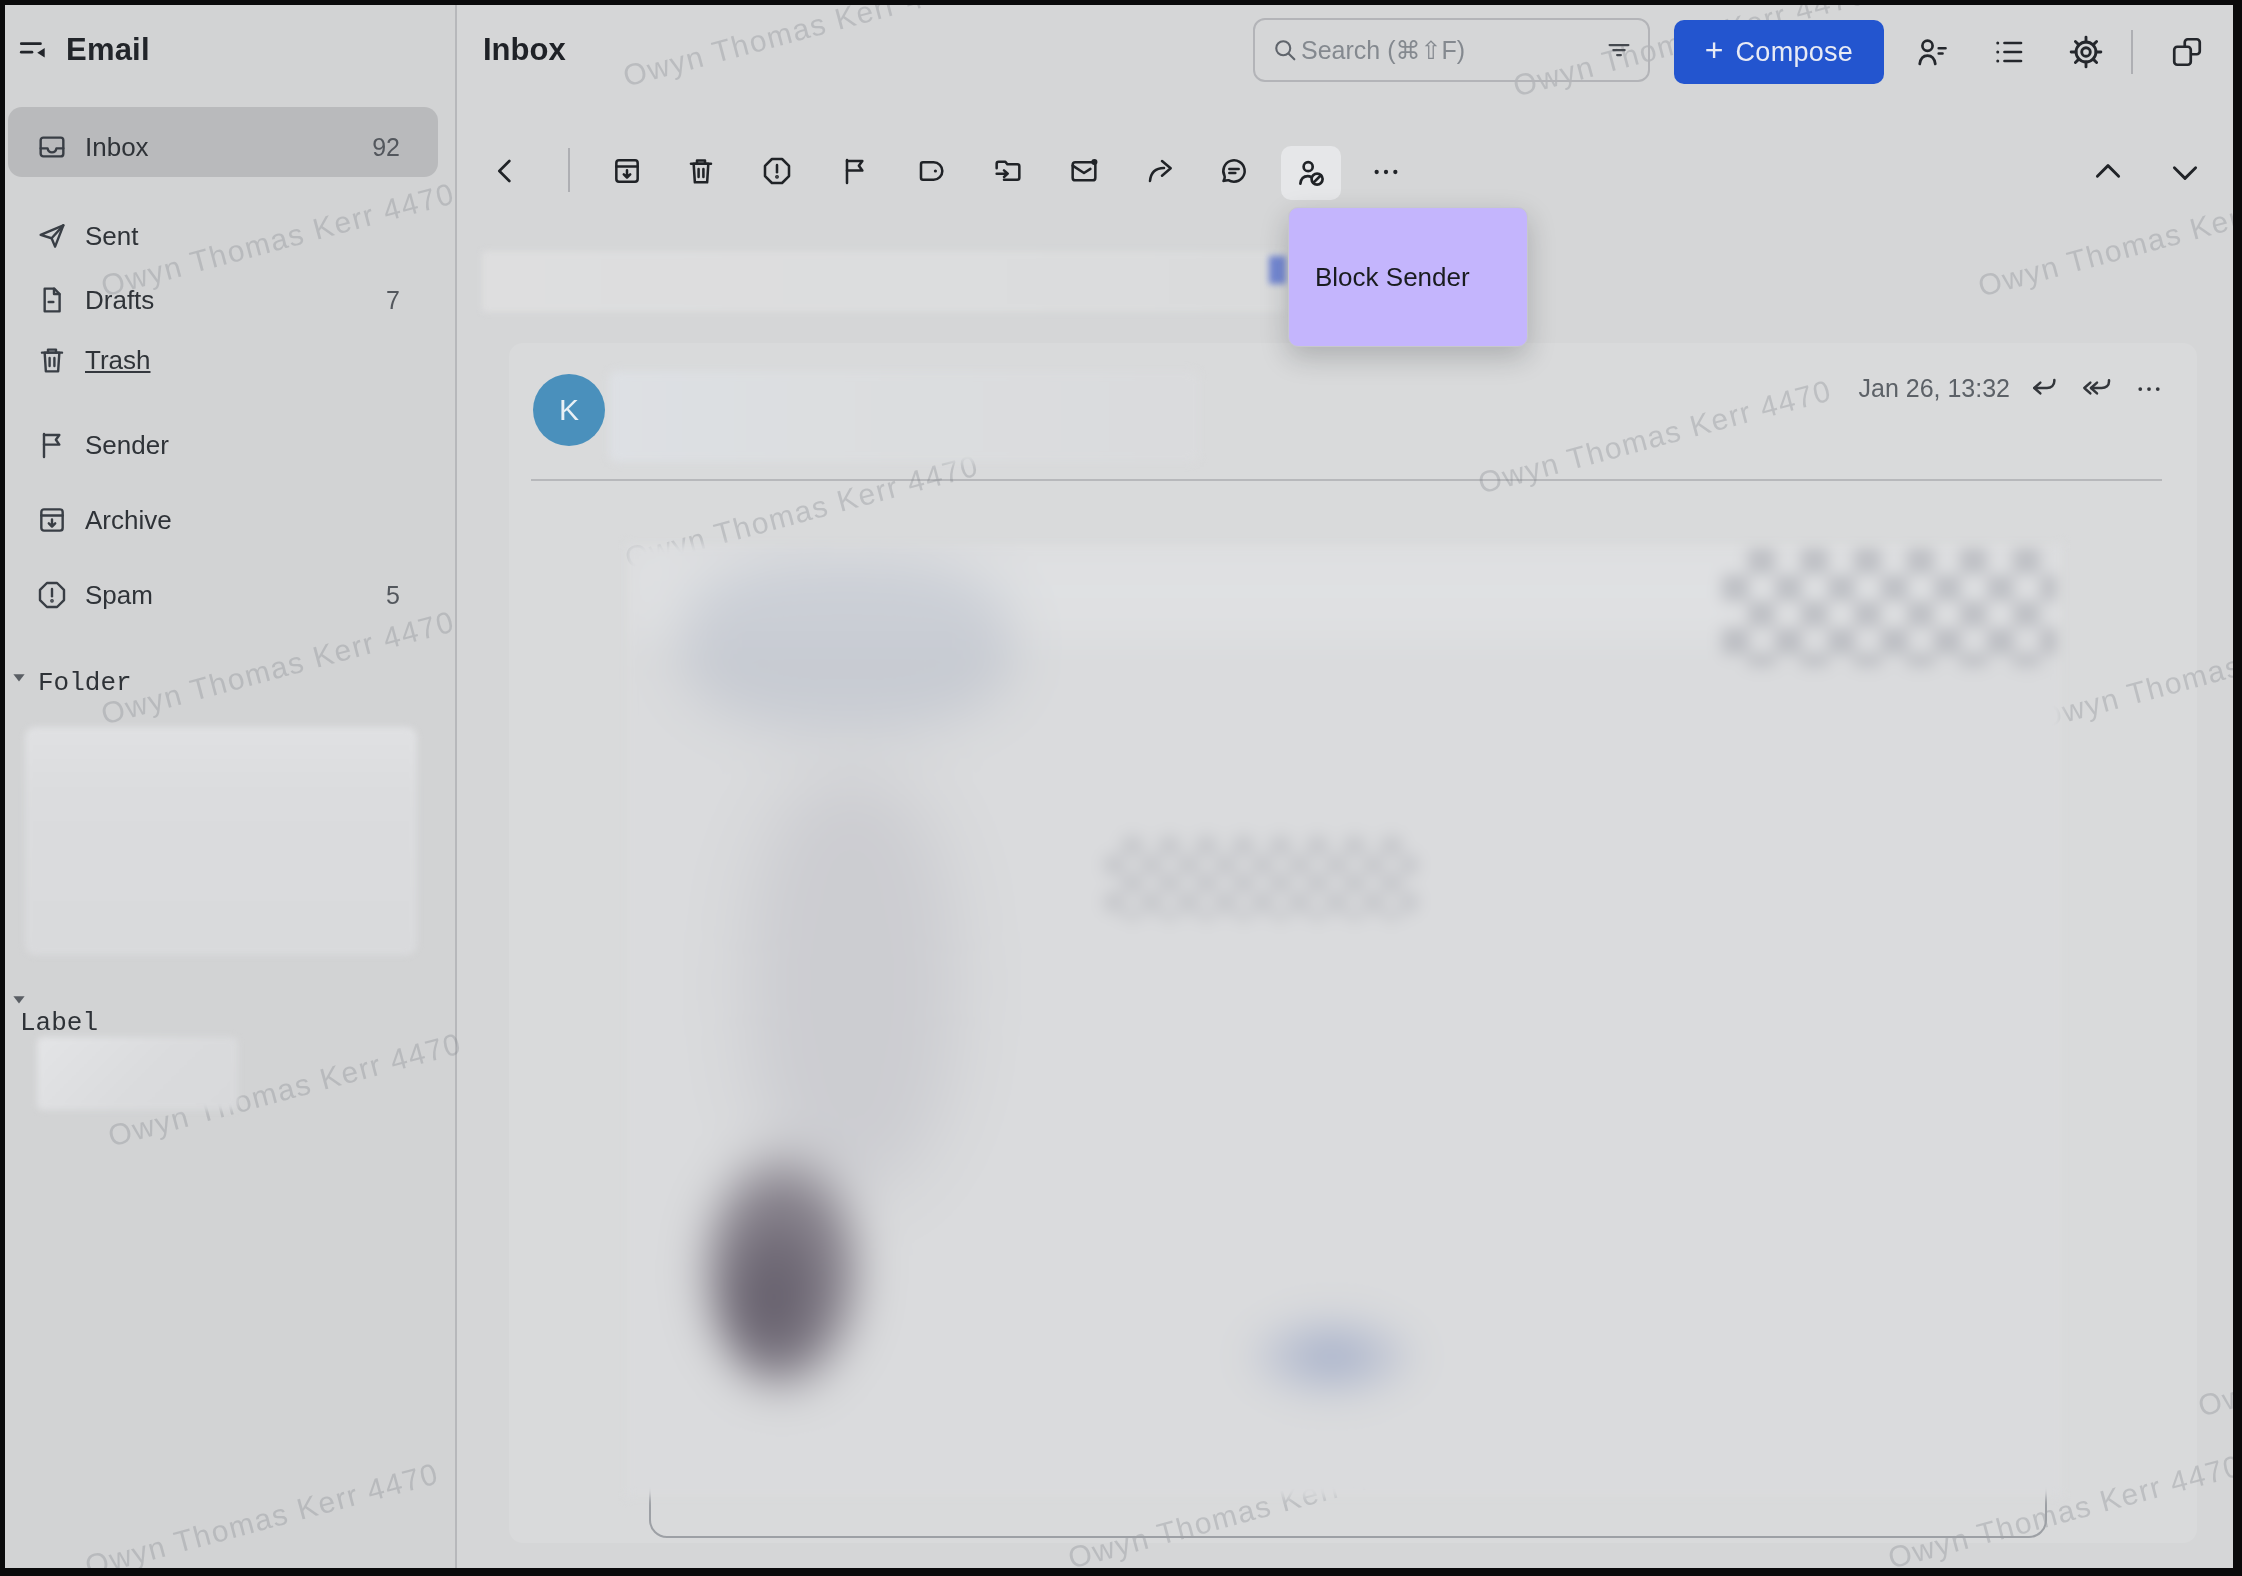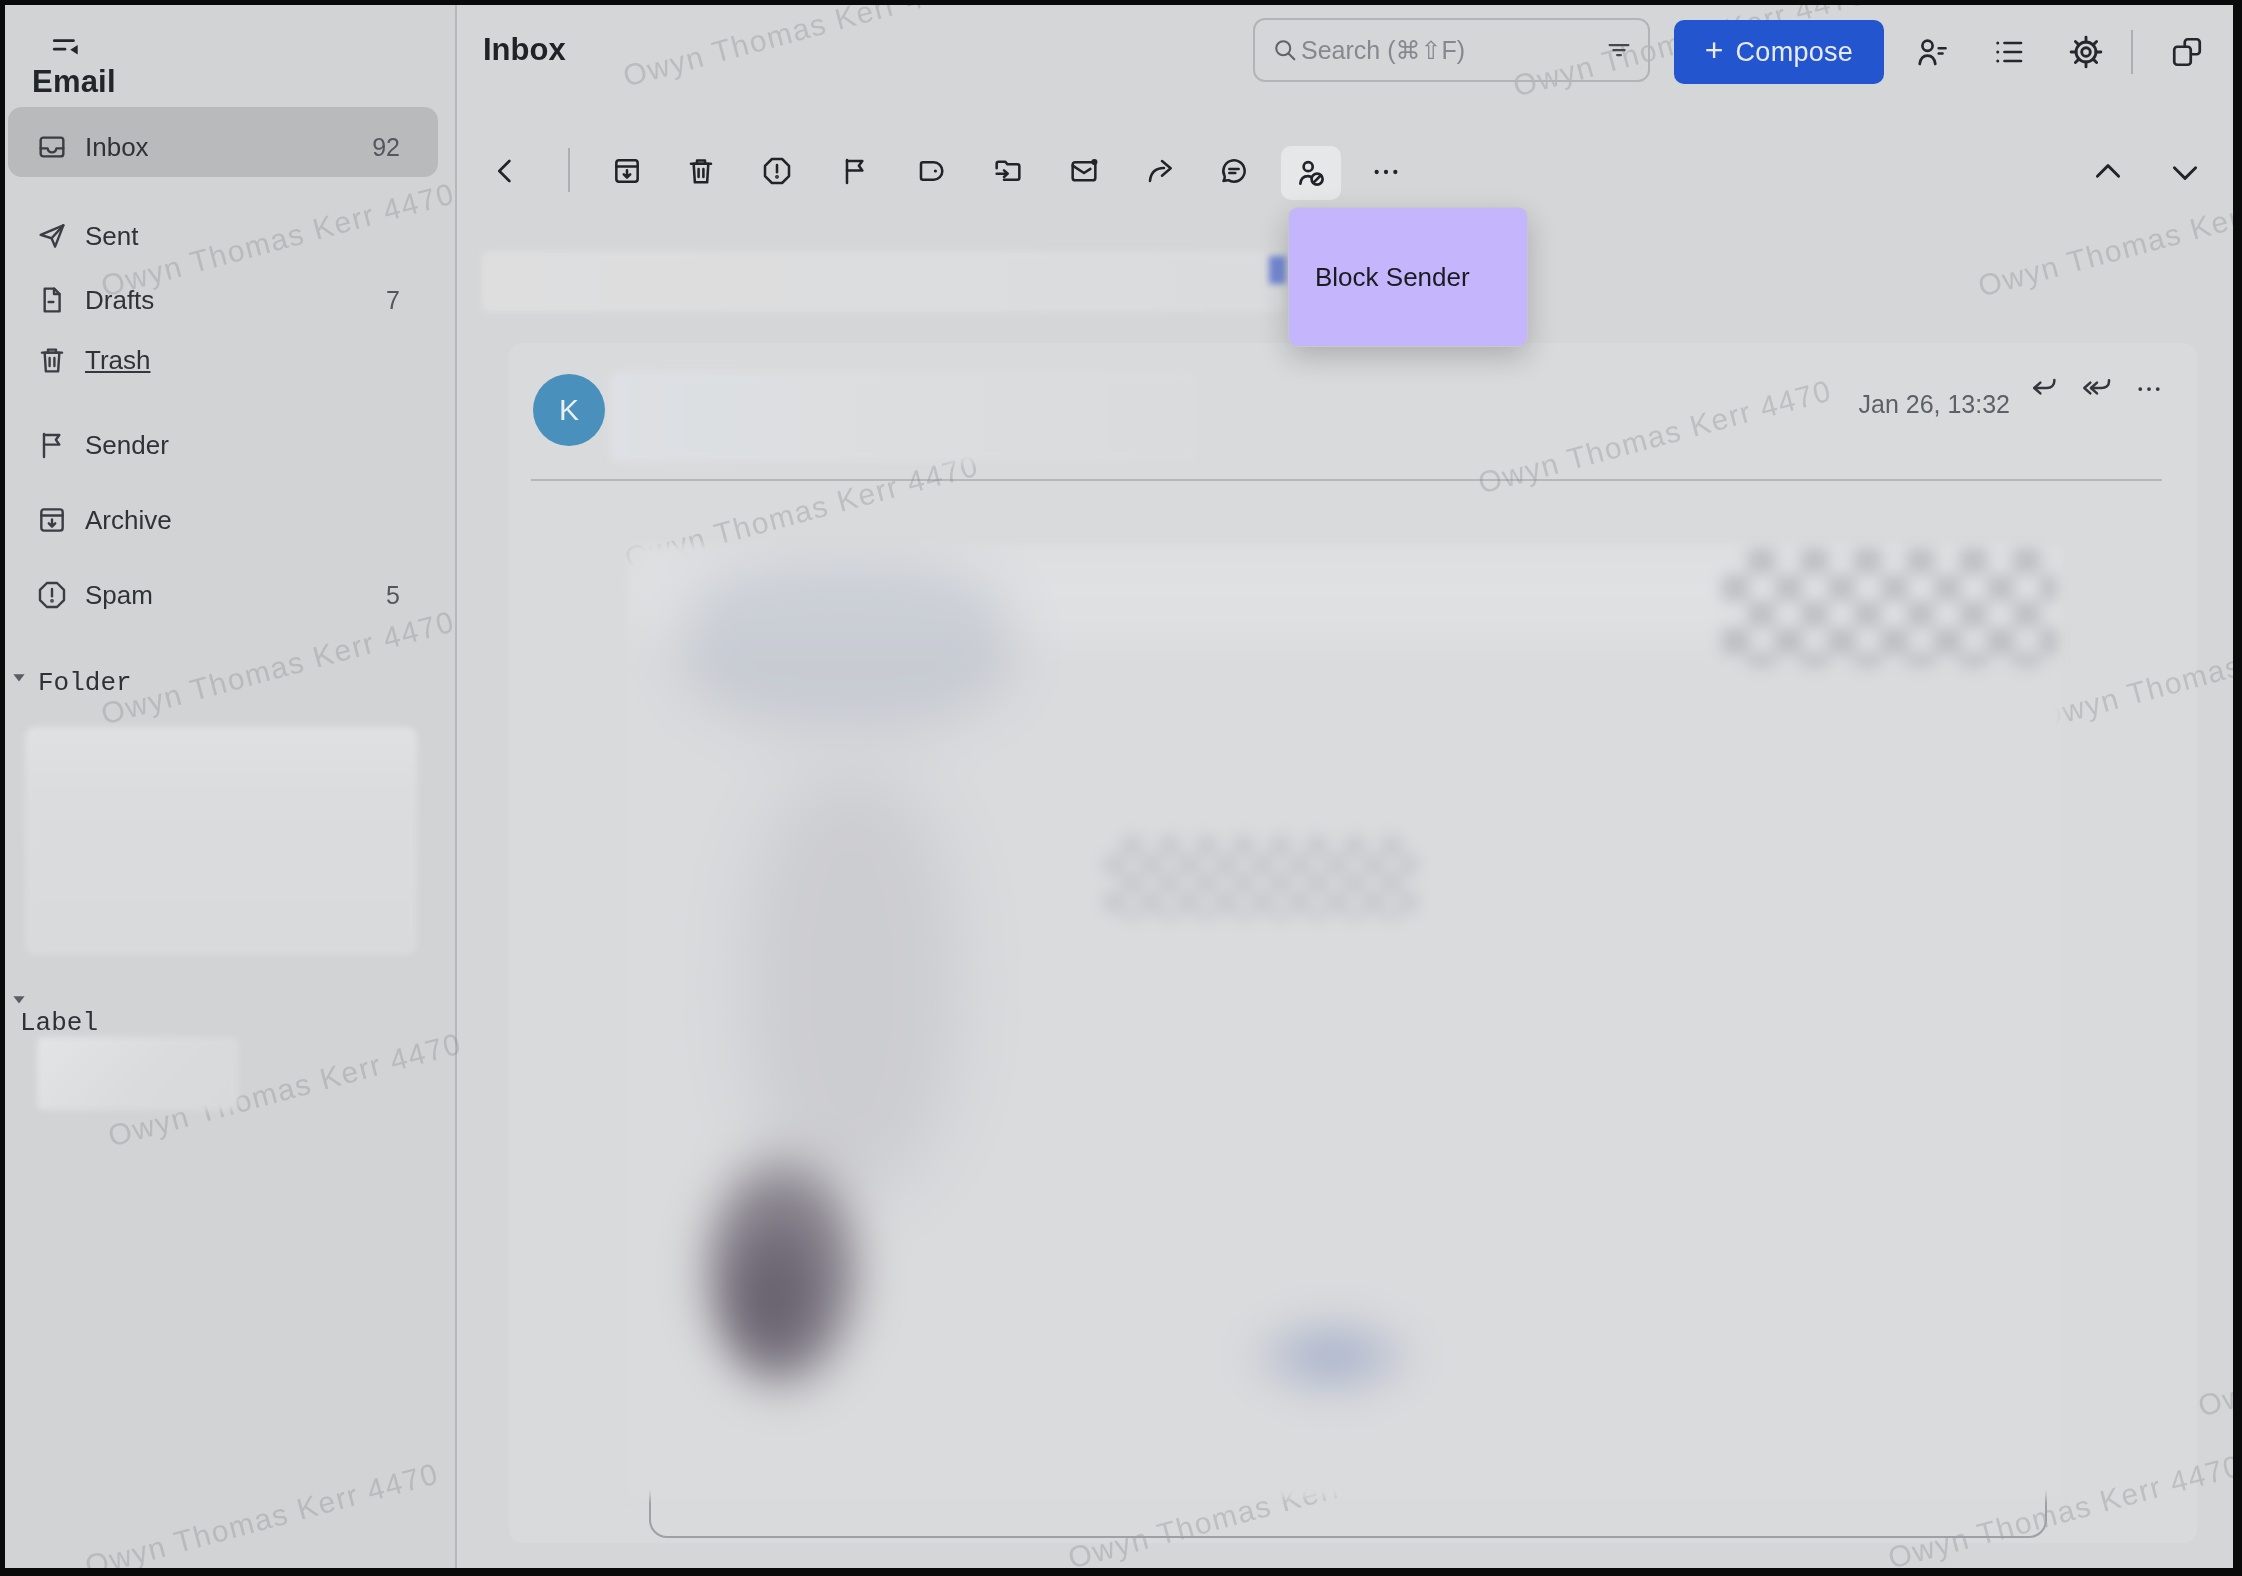--- a/index.html
+++ b/index.html
@@ -17,21 +17,21 @@
 
   
   .watermark{
     z-index:2;white-space:nowrap;font-size:30px;letter-spacing:1.5px;
     color:rgba(125,129,136,0.30);transform:translate(-50%,-50%) rotate(-15deg);
     pointer-events:none;user-select:none;
   }
 
   
   .sidebar{left:5px;top:5px;width:450px;height:1563px;background:#d2d3d4;border-right:2px solid #b7b8bb;}
-  .app-head{left:16px;top:30px;height:40px;display:flex;align-items:center;z-index:4;flex-direction:column;}
+  .app-head{left:16px;top:30px;height:40px;display:flex;align-items:center;z-index:4;}
   .app-title{font-size:31px;font-weight:700;color:#22252a;margin-left:16px;letter-spacing:.2px;}
   .pill{left:8px;top:107px;width:430px;height:70px;border-radius:14px;background:#b9babc;z-index:1;}
   .nav-row{left:8px;width:430px;height:64px;display:flex;align-items:center;z-index:4;color:#34383e;}
   .nav-row .nicon{margin-left:28px;width:32px;height:32px;color:#393e45;}
   .nav-label{margin-left:17px;font-size:26px;color:#2f3338;}
   .nav-count{margin-left:auto;margin-right:38px;font-size:25px;color:#53575d;}
   .section{left:10px;width:430px;height:40px;display:flex;align-items:flex-start;z-index:4;color:#5a5e64;font-family:Liberation Mono, monospace;}
   .section-label{margin-left:10px;font-size:26px;color:#2e3237;}
   .blurbox{z-index:3;filter:blur(3px);}
   .folder-blur{left:25px;top:727px;width:392px;height:228px;border-radius:10px;
@@ -63,21 +63,21 @@
   
   .card{left:509px;top:343px;width:1688px;height:1200px;border-radius:14px;background:#d9dadb;}
   .avatar{left:533px;top:374px;width:72px;height:72px;border-radius:50%;background:#4a90bc;
     display:flex;align-items:center;justify-content:center;z-index:4;}
   .avatar span{color:#e9f0f5;font-size:30px;}
   .sender-blur{left:609px;top:371px;width:590px;height:91px;border-radius:8px;z-index:3;filter:blur(4px);
     background:linear-gradient(90deg,#dde0e4 0%,#dcdee0 35%,#dadbdd 100%);}
   .subject-bar{left:482px;top:251px;width:803px;height:61px;border-radius:4px;z-index:3;filter:blur(3px);
     background:linear-gradient(90deg,#dededf 0%,#dcddde 60%,#dadbdc 100%);}
   .subject-blue{left:1269px;top:256px;width:17px;height:28px;background:#5b74d2;opacity:.8;z-index:3;filter:blur(3px);}
-  .msg-date{left:1790px;top:374px;width:220px;text-align:right;font-size:25px;color:#5c6167;z-index:4;margin-top:16px;}
+  .msg-date{left:1790px;top:374px;width:220px;text-align:right;font-size:25px;color:#5c6167;z-index:4;}
   .micon{z-index:4;color:#33363b;width:34px;height:34px;display:flex;align-items:center;justify-content:center;}
   .msg-divider{left:531px;top:479px;width:1631px;height:2px;background:#aeafb3;opacity:.8;z-index:1;}
 
   .outline-box{left:649px;top:1408px;width:1394px;height:126px;border:2px solid #9da0a5;border-radius:18px;z-index:2;}
 
   .content-blur{left:627px;top:544px;width:1435px;height:953px;background:#dadbdd;z-index:3;
     filter:blur(5px);overflow:hidden;}
   .cb{position:absolute;}
   .cb-topband{left:0;top:0;width:100%;height:95px;background:rgba(228,229,232,.55);filter:blur(20px);}
   .cb-streak1{left:55px;top:15px;width:330px;height:170px;border-radius:40%;

